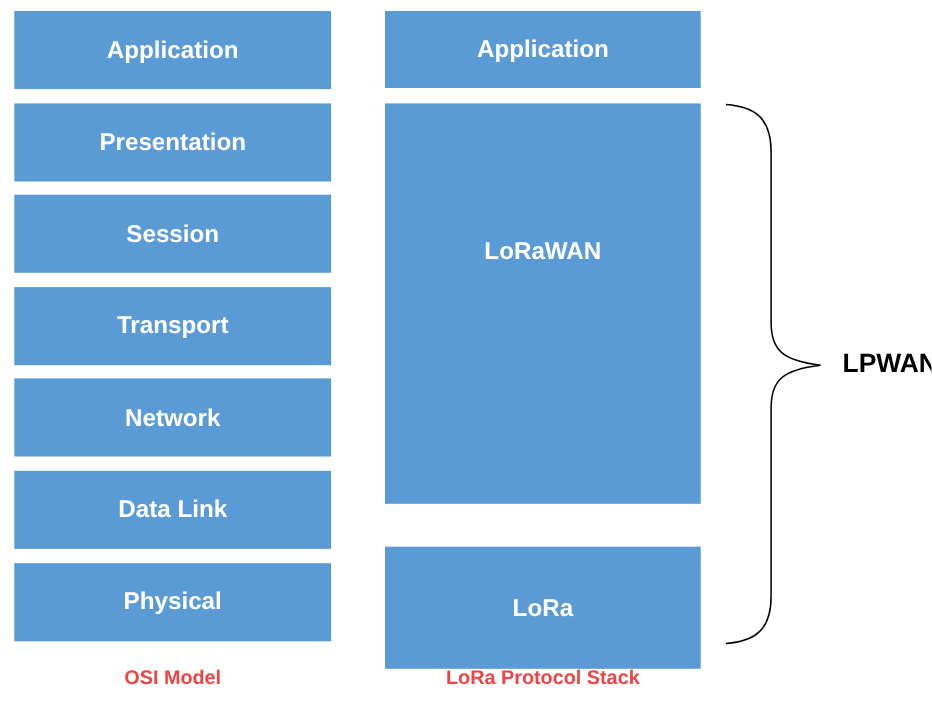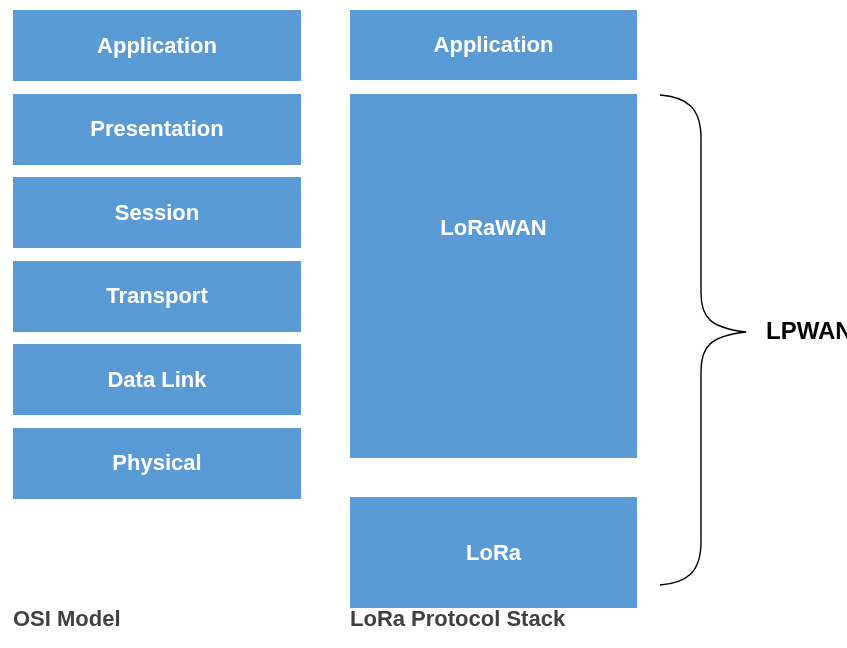--- a/index.html
+++ b/index.html
@@ -69,24 +69,24 @@
     top: 317px;
     font-size: 24px;
     font-weight: bold;
     color: #000000;
     white-space: nowrap;
   }
   
   .caption {
     position: absolute;
     top: 606px;
-    font-size: 22px;
+    font-size: 18px;
     font-weight: bold;
-    color: #404040;
-    text-align: left;
+    color: #ef4444;
+    text-align: center;
   }
   .caption-osi  { left: 13px;  width: 288px; }
   .caption-lora { left: 350px; width: 287px; }
 </style>
 </head>
 <body>
 
 <div class="canvas">
 
   <div class="osi-column">
@@ -94,20 +94,23 @@
         <span>Application</span>
       </div>
       <div class="box osi-box">
         <span>Presentation</span>
       </div>
       <div class="box osi-box">
         <span>Session</span>
       </div>
       <div class="box osi-box">
         <span>Transport</span>
+      </div>
+      <div class="box osi-box">
+        <span>Network</span>
       </div>
       <div class="box osi-box">
         <span>Data Link</span>
       </div>
       <div class="box osi-box">
         <span>Physical</span>
       </div>
     </div>
 
   <div class="lora-column">

